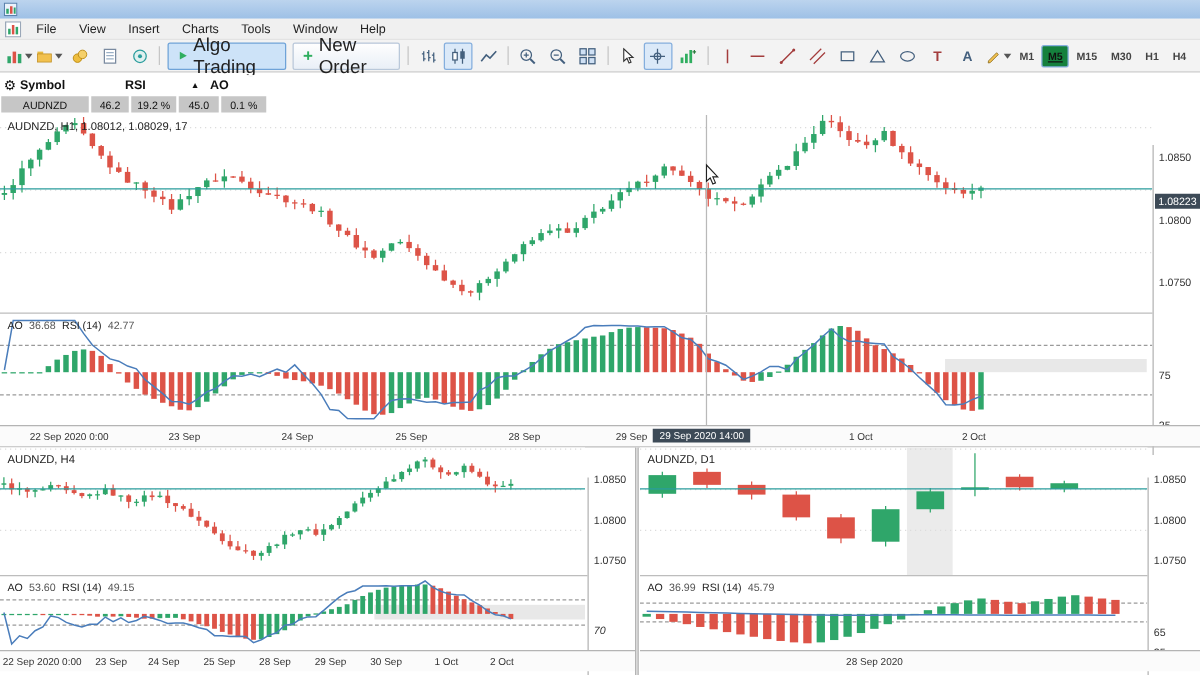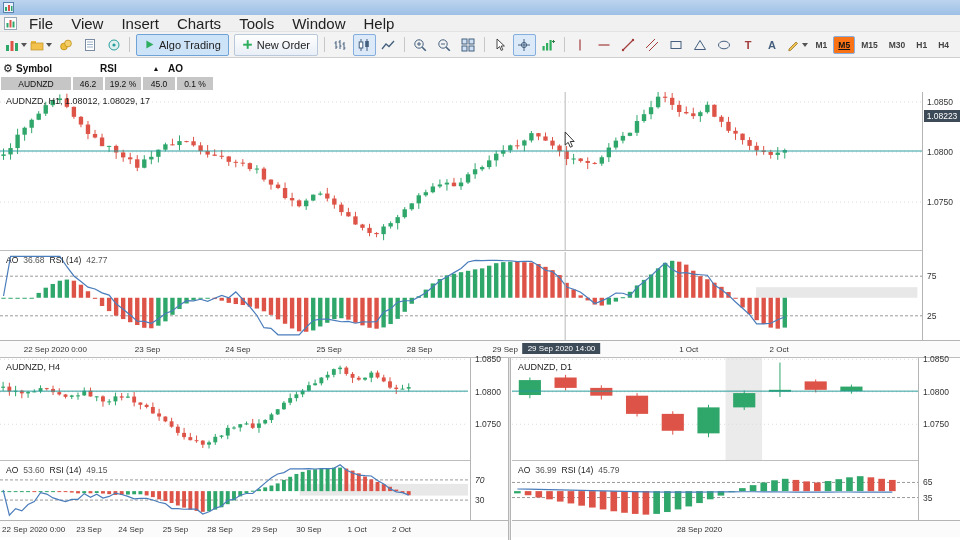--- a/index.html
+++ b/index.html
@@ -4,44 +4,44 @@
 <style>
   html,body{margin:0;padding:0;background:#555;}
   .window{position:relative;width:960px;height:540px;background:#fff;overflow:hidden;
           font-family:"Liberation Sans",sans-serif;color:#222;}
   
   .titlebar{position:absolute;left:0;top:0;width:960px;height:15px;
     background:linear-gradient(#bcd4ee,#9dc0e6);display:flex;align-items:center;justify-content:center;
     font-size:10px;color:#16294a;}
   .titlebar .app-ico{position:absolute;left:3px;top:2px;}
   .menubar{position:absolute;left:0;top:15px;width:960px;height:17px;background:#f0f0f0;
-    display:flex;align-items:center;font-size:15px;color:#222;border-bottom:1px solid #e3e3e3;box-sizing:border-box;}
+    display:flex;align-items:center;font-size:10px;color:#222;border-bottom:1px solid #e3e3e3;box-sizing:border-box;}
   .menu-item{padding:0 9px;}
   .toolbar{position:absolute;left:0;top:32px;width:960px;height:26px;background:#f3f3f3;
     border-bottom:1px solid #cfcfcf;display:flex;align-items:center;gap:1px;padding:0 4px;box-sizing:border-box;}
   .tbtn{height:20px;min-width:21px;display:flex;align-items:center;justify-content:center;
     border:1px solid transparent;border-radius:2px;}
   .tbtn.active{background:#dbe9f8;border-color:#84aedd;}
   .tsep{width:1px;height:15px;background:#c6c6c6;margin:0 3px;}
   .labelbtn{display:flex;align-items:center;gap:4px;padding:0 7px;height:20px;border:1px solid #b9c8da;
-    background:linear-gradient(#fefefe,#e9eff7);border-radius:2px;font-size:11px;color:#222;margin:0 2px;}
+    background:linear-gradient(#fefefe,#e9eff7);border-radius:2px;font-size:15px;color:#222;margin:0 2px;}
   .labelbtn.active{background:#cde3f8;border-color:#6fa3d8;}
   .caret{width:0;height:0;border-left:3px solid transparent;border-right:3px solid transparent;
     border-top:4px solid #555;margin-left:2px;}
   .tf-group{margin-left:auto;display:flex;gap:1px;margin-right:2px;}
   .tf{font-size:8.5px;font-weight:bold;color:#444;padding:3px 4px;border:1px solid transparent;border-radius:2px;}
-  .tf.active{background:#f97316;border-color:#86aede;color:#111;text-decoration:underline;}
+  .tf.active{background:#15803d;border-color:#86aede;color:#111;text-decoration:underline;}
   
   .watch{position:absolute;left:0;top:60px;width:216px;z-index:6;background:rgba(255,255,255,.96);}
   .watch-head{display:flex;align-items:center;height:17px;font-size:10px;font-weight:bold;color:#111;}
   .watch-row{display:flex;height:13px;gap:2px;padding-left:1px;font-size:8.5px;}
   .chip{background:#c6c6c6;color:#111;display:flex;align-items:center;justify-content:center;}
   
   .plotsvg{position:absolute;background:#fff;}
-  .axiscol{position:absolute;border-left:1px solid #b4b4b4;background:#fff;}
+  .axiscol{position:absolute;border-left:1px solid #b4b4b4;background:#fff;margin-top:24px;}
   .axis-label{position:absolute;left:4px;font-size:8.5px;color:#333;white-space:nowrap;}
   .price-badge{position:absolute;left:1px;width:36px;height:12px;background:#3d4a57;color:#fff;
     font-size:8.5px;text-align:center;line-height:12px;}
   .tl{position:absolute;height:17px;background:#fbfbfb;border-top:1px solid #b4b4b4;box-sizing:border-box;}
   .tl-label{position:absolute;top:4px;transform:translateX(-50%);font-size:8px;color:#333;white-space:nowrap;text-align:right;}
   .time-badge{position:absolute;top:2px;transform:translateX(-50%);background:#3d4a57;color:#fff;
     font-size:8px;padding:1px 5px;white-space:nowrap;}
   .chart-header{position:absolute;font-size:9px;color:#222;z-index:3;white-space:nowrap;}
   .ind-header{position:absolute;font-size:8.5px;color:#222;z-index:3;display:flex;gap:5px;white-space:nowrap;}
   .ind-header .val{color:#555;}
@@ -637,21 +637,21 @@
       <rect x="768.5318651785714" y="45.760000000000005" width="4.363858928571428" height="29.854384590443004" fill="#dd5347"></rect>
       <rect x="775.5703473214285" y="45.760000000000005" width="4.363858928571428" height="30.915352580181874" fill="#dd5347"></rect>
       <rect x="782.6088294642856" y="45.760000000000005" width="4.363858928571428" height="29.84649920525911" fill="#2fa66a"></rect>
       <polyline points="3.519241071428571,44 10.557723214285714,4.4 17.596205357142857,4.4 24.6346875,4.4 31.67316964285714,4.4 38.71165178571428,4.4 45.75013392857142,4.4 52.788616071428564,4.4 59.82709821428571,4.4 66.86558035714285,14.71469659762264 73.9040625,23.97259373101684 80.94254464285713,29.57656183406872 87.98102678571428,35.14567326096266 95.01950892857143,36.95986359215192 102.05799107142856,40.84328709876859 109.09647321428571,43.11940380906812 116.13495535714284,51.7714357642348 123.17343749999999,57.237598429148306 130.21191964285714,62.93314701076641 137.25040178571427,69.21394971447286 144.2888839285714,69.323276275776 151.32736607142857,71.28299737790779 158.3658482142857,67.0769595213736 165.40433035714284,61.494129872899876 172.44281249999997,58.782035192673014 179.48129464285714,53.14295827766619 186.51977678571427,48.6335733401429 193.5582589285714,48.919329606224025 200.59674107142857,47.280202310593104 207.6352232142857,49.40625417941244 214.67370535714284,46.25061721112366 221.71218749999997,43.339925518775985 228.75066964285713,45.7672513338593 235.78915178571427,39.91611547902965 242.8276339285714,47.52182851662991 249.86611607142854,54.75778768853909 256.90459821428567,63.494647109318535 263.94308035714283,75.68684348121707 270.9815625,76.39284758082177 278.0200446428571,82.81543162407208 285.05852678571426,82.94931267187941 292.0970089285714,82.92911063481907 299.13549107142853,82.93011897703994 306.1739732142857,75.24083142726504 313.21245535714286,68.43939589160553 320.25093749999996,67.16826392342561 327.2894196428571,67.05976900680159 334.32790178571423,68.34817754632292 341.3663839285714,69.7645788799448 348.40486607142856,69.44809320902392 355.44334821428566,71.24305524681249 362.4818303571428,69.96438952844446 369.5203125,69.97756206464354 376.5587946428571,69.55415852552696 383.59727678571426,60.31026381312917 390.6357589285714,56.8409533748838 397.6742410714285,50.149962701747114 404.7127232142857,48.76427870111342 411.7512053571428,48.753775318228314 418.78968749999996,44.86358884898481 425.8281696428571,40.79264289919545 432.8666517857142,34.68021822755147 439.9051339285714,28.742516797405944 446.94361607142855,24.736975443426353 453.98209821428566,20.61228651464469 461.0205803571428,16.421946765681543 468.0590625,9.949596307502723 475.0975446428571,8.345566385588214 482.13602678571425,8.668637690992032 489.1745089285714,8.465956584418857 496.2129910714285,8.42593017626178 503.2514732142857,8.700159864671413 510.2899553571428,8.759933865519745 517.3284375,9.615227624658496 524.366919642857,9.438923759889969 531.4054017857143,9.309944945190468 538.4438839285714,13.429086084709628 545.4823660714285,18.244233166717372 552.5208482142857,19.591037916794438 559.5593303571428,25.67893270173621 566.5978124999999,35.060686482589006 573.6362946428571,37.223492018026484 580.6747767857142,40.21903142369457 587.7132589285713,45.71331065444544 594.7517410714286,51.47958098806341 601.7902232142857,48.902292054259085 608.8287053571428,45.45842012339259 615.8671875,41.10649713661379 622.9056696428571,41.27169639420219 629.9441517857142,43.769172809051646 636.9826339285713,35.39153884483322 644.0211160714285,29.771192693735298 651.0595982142856,23.908794853610804 658.0980803571427,17.238568783183506 665.1365625,11.138277668212757 672.1750446428571,17.572966837895493 679.2135267857142,21.122084065246387 686.2520089285714,20.727264316705153 693.2904910714285,22.210364050757978 700.3289732142856,22.745139563871795 707.3674553571428,23.24821737293715 714.4059374999999,33.10488654402731 721.444419642857,37.609597229137286 728.4829017857143,43.1679992910405 735.5213839285714,49.950890816769544 742.5598660714285,56.25500800064594 749.5983482142857,62.560380383251264 756.6368303571428,71.85338837073344 763.6753124999999,71.90038460815076 770.7137946428571,71.24821449516702 777.7522767857142,67.7017484998337 784.7907589285713,65.04068413701023" fill="none" stroke="#4a7dbb" stroke-width="1.2"></polyline>
       <line x1="565.186" x2="565.186" y1="0" y2="88" stroke="#b9b9b9"></line>
     </svg>
   <div id="main-axis" class="axiscol" style="left:922px;top:92px;width:38px;height:248px">
       <span class="axis-label" style="top: 5px;">1.0850</span>
       <span class="axis-label" style="top: 55px;">1.0800</span>
       <span class="axis-label" style="top: 105px;">1.0750</span>
-      <div class="price-badge" style="top: 18px;">1.08223</div>
+      <div class="price-badge" style="top: 39px;">1.08223</div>
       <span class="axis-label" style="top: 179.2px;">75</span>
       <span class="axis-label" style="top: 218.8px;">25</span>
     </div>
   <div id="main-tl" class="tl" style="left:0;top:340px;width:960px">
       <span class="tl-label" style="left: 55.32px;">22 Sep 2020  0:00</span>
       <span class="tl-label" style="left: 147.52px;">23 Sep</span>
       <span class="tl-label" style="left: 237.876px;">24 Sep</span>
       <span class="tl-label" style="left: 329.154px;">25 Sep</span>
       <span class="tl-label" style="left: 419.51px;">28 Sep</span>
       <span class="tl-label" style="left: 505.256px;">29 Sep</span>

